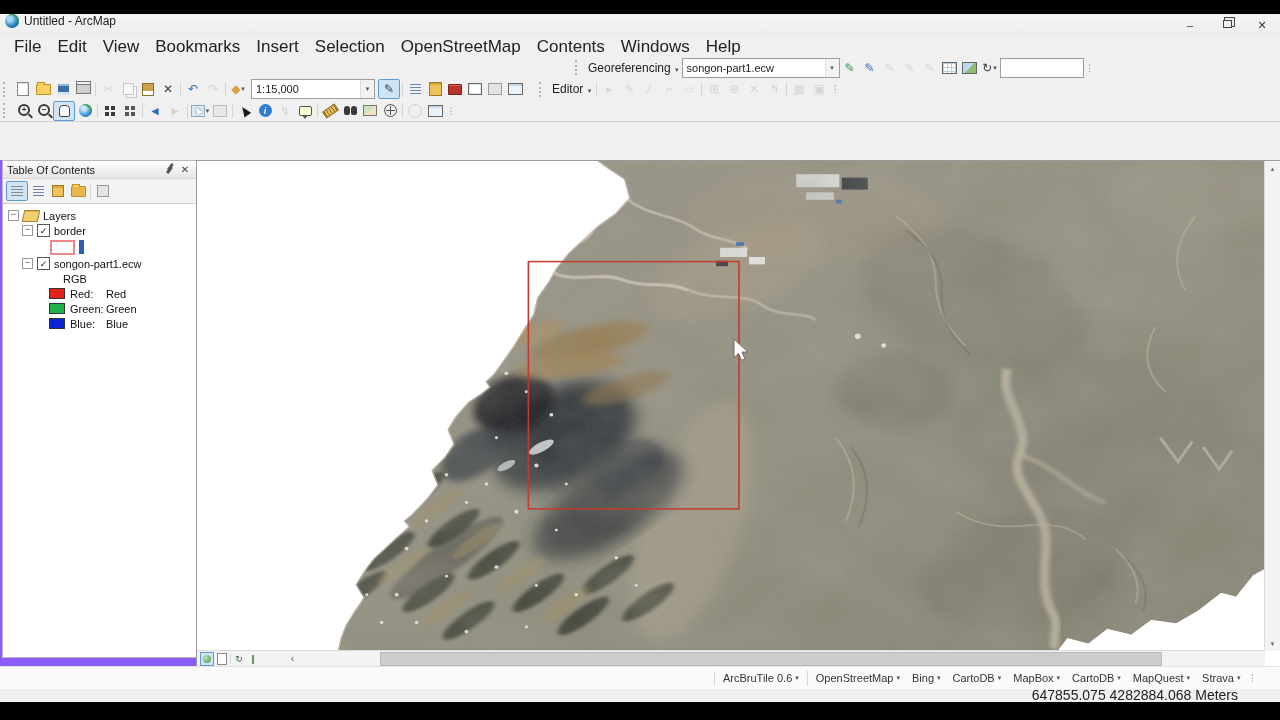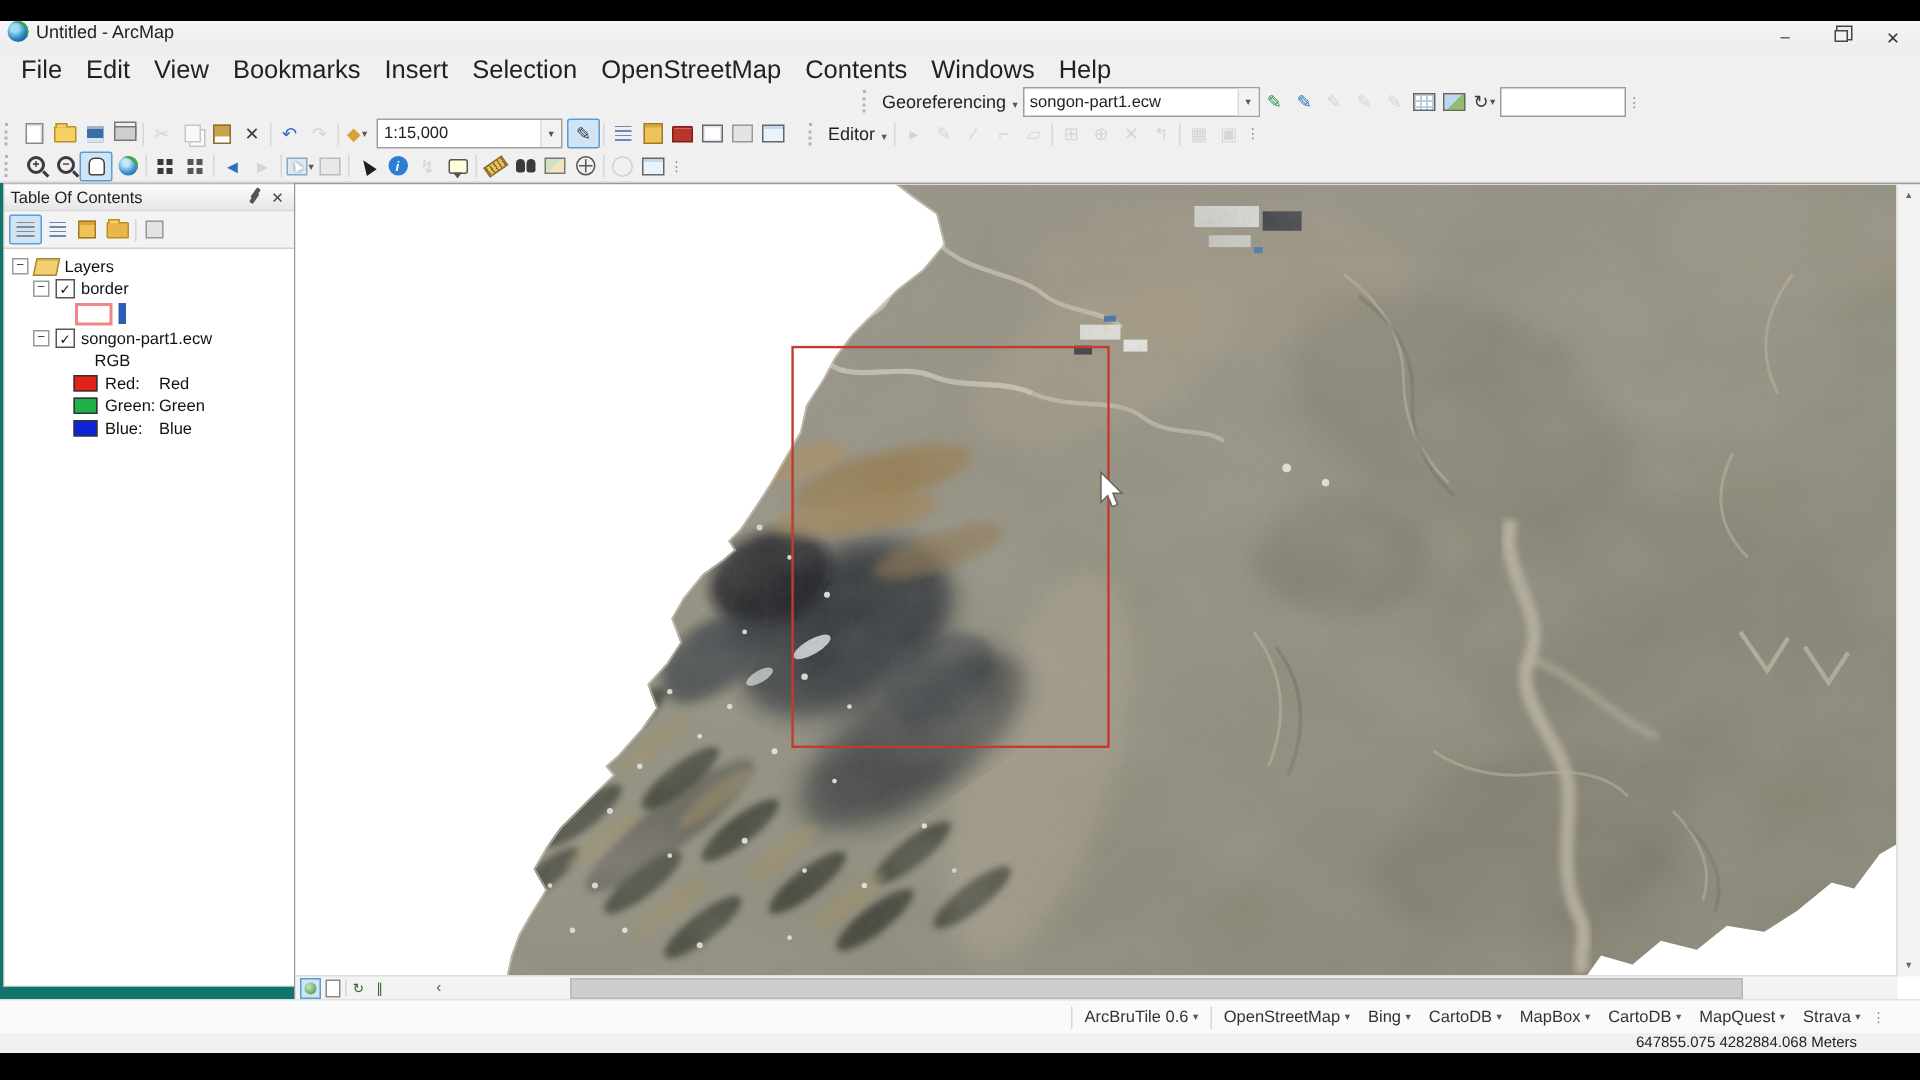--- a/index.html
+++ b/index.html
@@ -78,21 +78,21 @@
   .framew{width:13px;height:10px;border:1px solid #666;background:#eaf2fa;box-shadow:inset 0 2px 0 #c6d8ea;}
   .cat{width:11px;height:12px;background:#efc35a;border:1px solid #9c7a26;box-shadow:inset 0 3px 0 -1px #d9a83c;}
   .tboxic{width:12px;height:9px;background:#b8352b;border:1px solid #7e1f18;border-radius:1px 1px 0 0;box-shadow:inset 0 2px 0 -1px #d8665c;}
   .model{width:12px;height:10px;background:#fff;border:1px solid #666;box-shadow:inset 0 0 0 1px #dbe7f5;}
   .gbox{width:12px;height:10px;background:#e3e3e3;border:1px solid #999;}
   .gridic{width:13px;height:10px;border:1px solid #666;background:#fff;
     background-image:repeating-linear-gradient(90deg,#b9cede 0 1px,transparent 1px 4px),repeating-linear-gradient(#b9cede 0 1px,transparent 1px 4px);}
   .imgic{width:13px;height:10px;border:1px solid #666;background:linear-gradient(135deg,#bcd7f0 50%,#8fbc6f 50%);}
   .pen-green{color:#2f8f46;} .pen-blue{color:#2f6fbd;}
   
-  .work{position:relative;flex:1 1 auto;background:#0f766e;overflow:hidden;}
+  .work{position:relative;flex:1 1 auto;background:#8b5cf6;overflow:hidden;margin-top:38px;}
   
   .toc{position:absolute;left:2px;top:0;width:193px;height:calc(100% - 10px);background:#f6f6f6;
     border:1px solid #b8b8b8;display:flex;flex-direction:column;}
   .toc-header{height:17px;display:flex;align-items:center;padding:0 4px;font-size:11px;color:#222;
     background:linear-gradient(#fdfdfd,#e6e6e6);border-bottom:1px solid #d8d8d8;}
   .toc-hbtn{margin-left:auto;width:14px;display:flex;align-items:center;justify-content:center;color:#444;font-size:10px;}
   .toc-hbtn + .toc-hbtn{margin-left:2px;}
   .pinic{width:3px;height:8px;background:#555;transform:rotate(35deg);border-radius:1px;
     box-shadow:-1px -3px 0 0 #555;}
   .toc-tools{height:22px;display:flex;align-items:center;padding:1px 3px;border-bottom:1px solid #d0d0d0;background:#f3f3f3;}
@@ -131,21 +131,21 @@
   .hs-left{position:absolute;left:88px;top:0;width:15px;height:15px;display:flex;align-items:center;justify-content:center;font-size:10px;color:#555;}
   .hthumb{position:absolute;left:183px;top:1px;width:780px;height:12px;background:#cdcdcd;border:1px solid #b7b7b7;}
   
   .basebar{height:22px;background:#fafafa;border-top:1px solid #e2e2e2;position:relative;flex:0 0 auto;
     font-size:11px;color:#333;}
   .base-group{position:absolute;left:712px;top:0;height:100%;display:flex;align-items:center;}
   .base-item{display:flex;align-items:center;padding:0 6px;height:100%;}
   .base-item .dd{margin-left:3px;}
   
   .statusbar{height:13px;background:#f0f0f0;position:relative;flex:0 0 auto;}
-  .coords{position:absolute;right:42px;top:0;font-size:10px;line-height:13px;color:#222;}
+  .coords{position:absolute;right:42px;top:0;font-size:14px;line-height:13px;color:#222;}
 </style>
 </head>
 <body>
 
 <div class="app">
 
   <div class="titlebar">
     <span class="app-icon"></span>
     <span>Untitled - ArcMap</span>
     <div class="win-btns">

